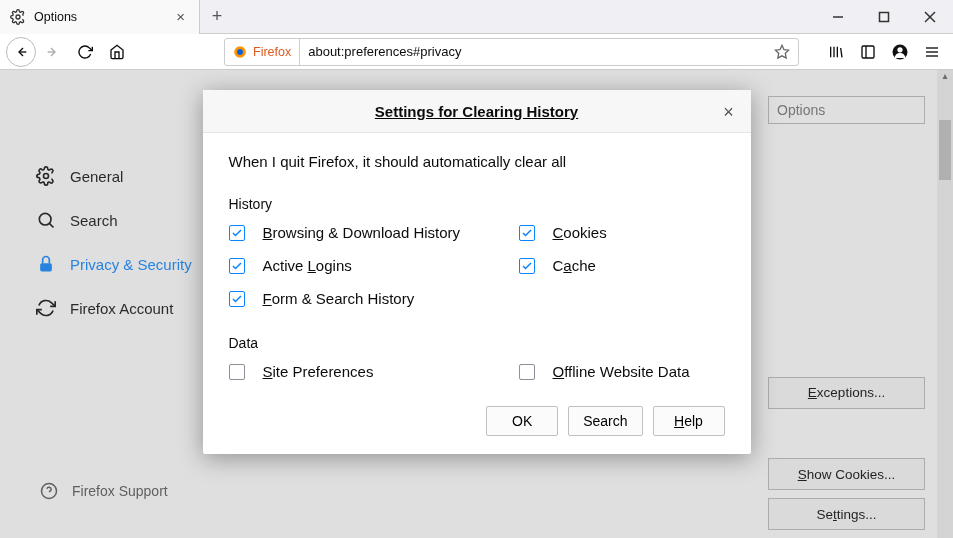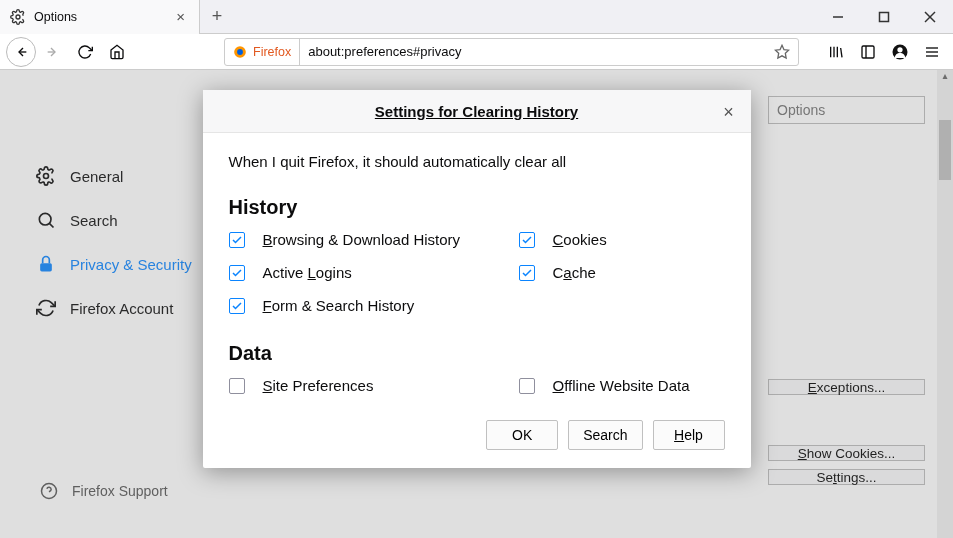--- a/index.html
+++ b/index.html
@@ -40,31 +40,31 @@
   .cat { display: flex; align-items: center; gap: 14px; height: 44px; font-size: 15px; color: #0c0c0d; }
   .cat.active { color: #0a84ff; }
   .cat .icon { width: 20px; height: 20px; }
   .support { position: absolute; bottom: 38px; left: 40px; display: flex; align-items: center; gap: 14px; font-size: 14px; color: #555; }
   .support .icon { width: 18px; height: 18px; }
 
   
   .rightcol { margin-left: auto; width: 185px; padding-right: 28px; padding-top: 26px; display: flex; flex-direction: column; align-items: stretch; }
   .optsearch { height: 28px; border: 1px solid #bbb; background: #fff; padding: 0 8px; font-size: 14px; color: #737373; display: flex; align-items: center; }
   .spacer { height: 255px; }
-  .btn { height: 16px; border: 1px solid #bbb; background: #f9f9fa; font-size: 13.5px; display: flex; align-items: center; justify-content: center; margin-bottom: 8px; }
+  .btn { height: 32px; border: 1px solid #bbb; background: #f9f9fa; font-size: 13.5px; display: flex; align-items: center; justify-content: center; margin-bottom: 8px; }
   .btn .ak { text-decoration: underline; }
 
   
   .dialog { position: absolute; top: 90px; left: 50%; transform: translateX(-50%); width: 548px; background: #fff; box-shadow: 0 4px 24px rgba(0,0,0,0.35); border-radius: 2px; }
   .dlg-head { height: 43px; display: flex; align-items: center; justify-content: center; border-bottom: 1px solid #e5e5e5; position: relative; background: #f7f7f8; text-decoration: underline; }
   .dlg-title { font-size: 15px; font-weight: 600; color: #0c0c0d; }
   .dlg-close { position: absolute; right: 8px; top: 8px; width: 28px; height: 28px; display: flex; align-items: center; justify-content: center; font-size: 18px; color: #555; }
   .dlg-body { padding: 20px 26px 16px 26px; }
   .dlg-intro { font-size: 15px; color: #0c0c0d; margin-bottom: 22px; }
-  .sec-head { font-size: 20px; font-weight: 700; color: #0c0c0d; margin-bottom: 12px; margin-top: 26px; }
+  .sec-head { font-size: 14px; font-weight: 400; color: #0c0c0d; margin-bottom: 12px; margin-top: 26px; }
   .checkgrid { display: grid; grid-template-columns: 290px 1fr; row-gap: 16px; margin-bottom: 28px; }
   .chk { display: flex; align-items: center; gap: 18px; font-size: 15px; color: #0c0c0d; }
   .box { width: 16px; height: 16px; border: 1px solid #8f8f9d; border-radius: 2px; display: flex; align-items: center; justify-content: center; background: #fff; }
   .box.checked { border-color: #0a84ff; }
   .box.checked svg { display: block; }
   .box svg { display: none; width: 12px; height: 12px; color: #0a84ff; }
   .ak { text-decoration: underline; }
   .dlg-foot { display: flex; justify-content: flex-end; gap: 10px; padding: 0 26px 18px 26px; }
   .dlg-btn { min-width: 72px; height: 30px; border: 1px solid #c0c0c0; background: #fbfbfb; font-size: 14px; display: flex; align-items: center; justify-content: center; border-radius: 2px; padding: 0 14px; }
 

